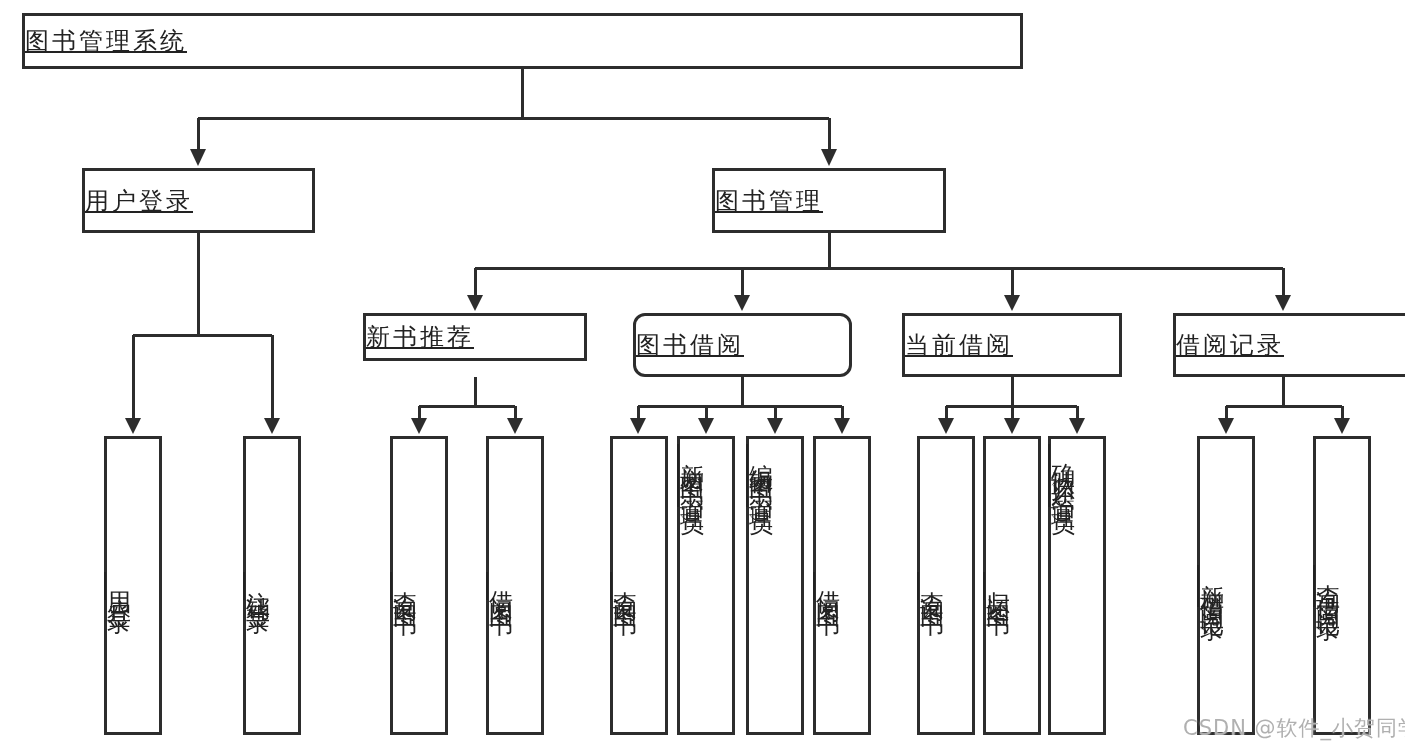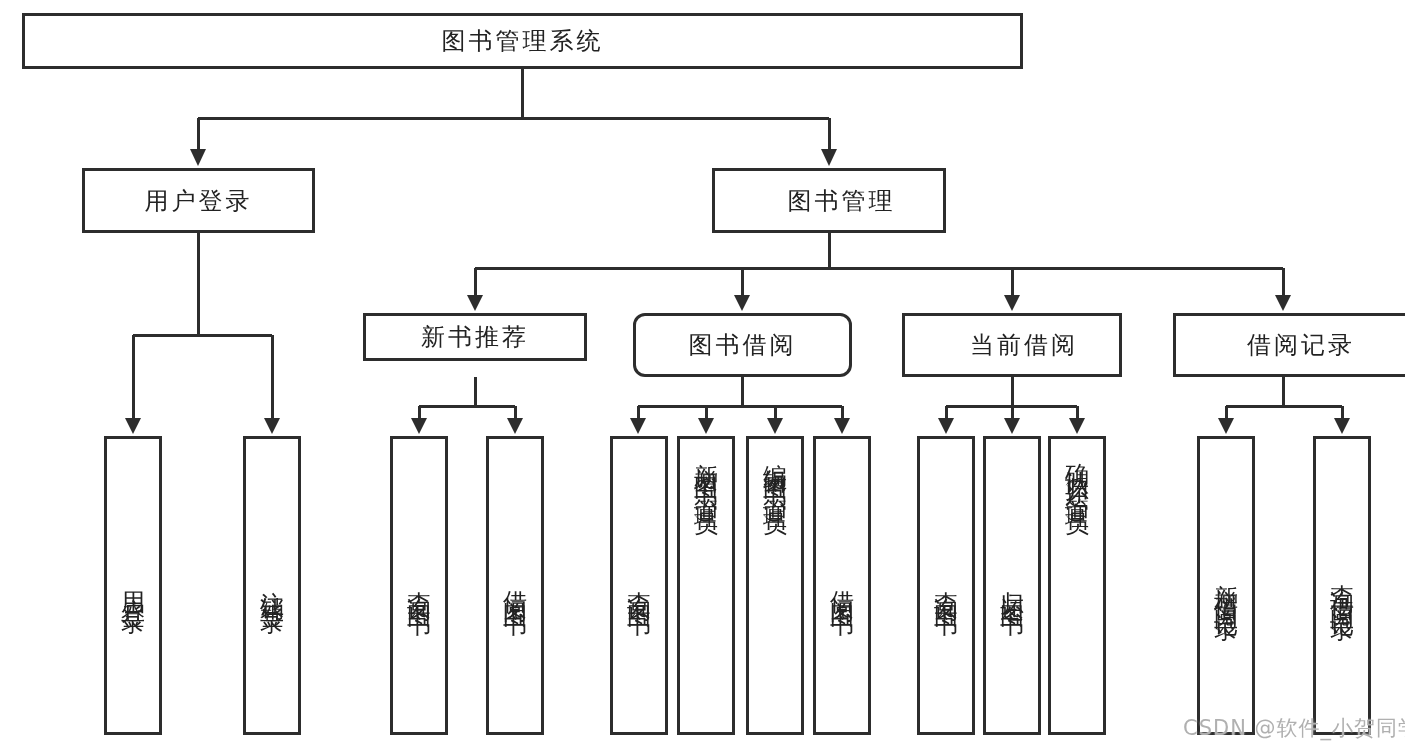--- a/index.html
+++ b/index.html
@@ -10,22 +10,22 @@
     font-family:"DejaVu Sans","Liberation Sans",sans-serif;
     overflow:hidden;
   }
   .box{
     position:absolute;
     box-sizing:border-box;
     border:3px solid #2d2d2d;
     background:#ffffff;
     display:flex;
     align-items:center;
-    justify-content:center;
     color:#222222;
+    text-decoration:underline;
   }
   .box .lbl{
     font-size:24px;
     letter-spacing:3px;
     white-space:nowrap;
   }
   
   .box.v .lbl{
     writing-mode:vertical-rl;
     text-orientation:mixed;
@@ -141,31 +141,31 @@
     </g>
   </svg>
 
   <div class="box" style="left:22px;top:13px;width:1001px;height:56px;">
     <span class="lbl">图书管理系统</span>
   </div>
 
   <div class="box" style="left:82px;top:168px;width:233px;height:65px;">
     <span class="lbl">用户登录</span>
   </div>
-  <div class="box" style="left:712px;top:168px;width:234px;height:65px;padding-left:25px;">
+  <div class="box" style="left:712px;top:168px;width:234px;height:65px;">
     <span class="lbl">图书管理</span>
   </div>
 
   <div class="box" style="left:363px;top:313px;width:224px;height:48px;">
     <span class="lbl">新书推荐</span>
   </div>
   <div class="box" style="left:633px;top:313px;width:219px;height:64px;border-radius:12px;">
     <span class="lbl">图书借阅</span>
   </div>
-  <div class="box" style="left:902px;top:313px;width:220px;height:64px;padding-left:24px;">
+  <div class="box" style="left:902px;top:313px;width:220px;height:64px;">
     <span class="lbl">当前借阅</span>
   </div>
   <div class="box" style="left:1173px;top:313px;width:256px;height:64px;">
     <span class="lbl">借阅记录</span>
   </div>
 
   <div class="box v" style="left:104px;">
     <span class="lbl">用户登录</span>
   </div>
   <div class="box v" style="left:243px;">

